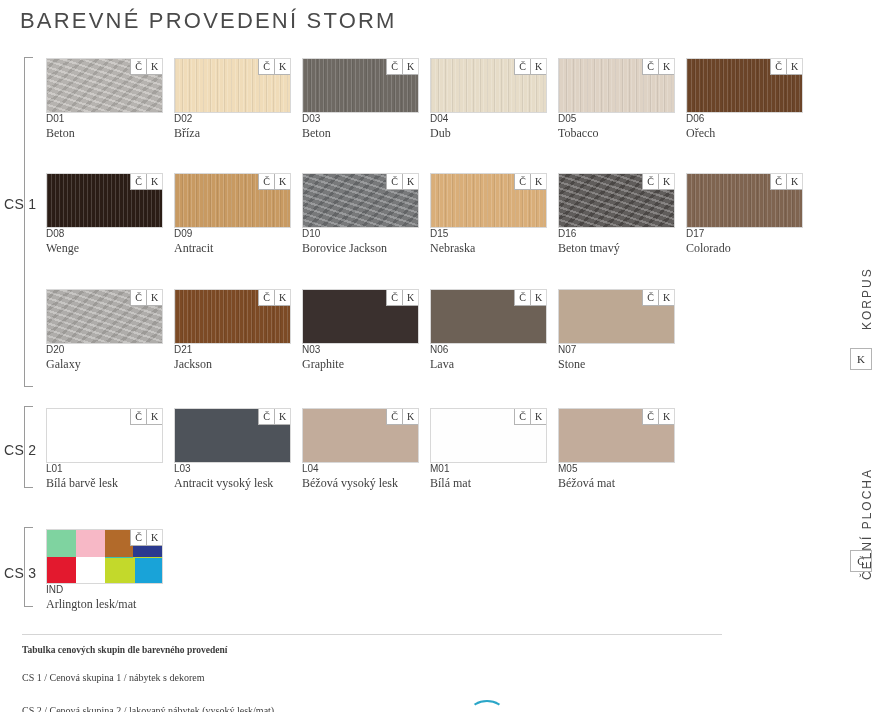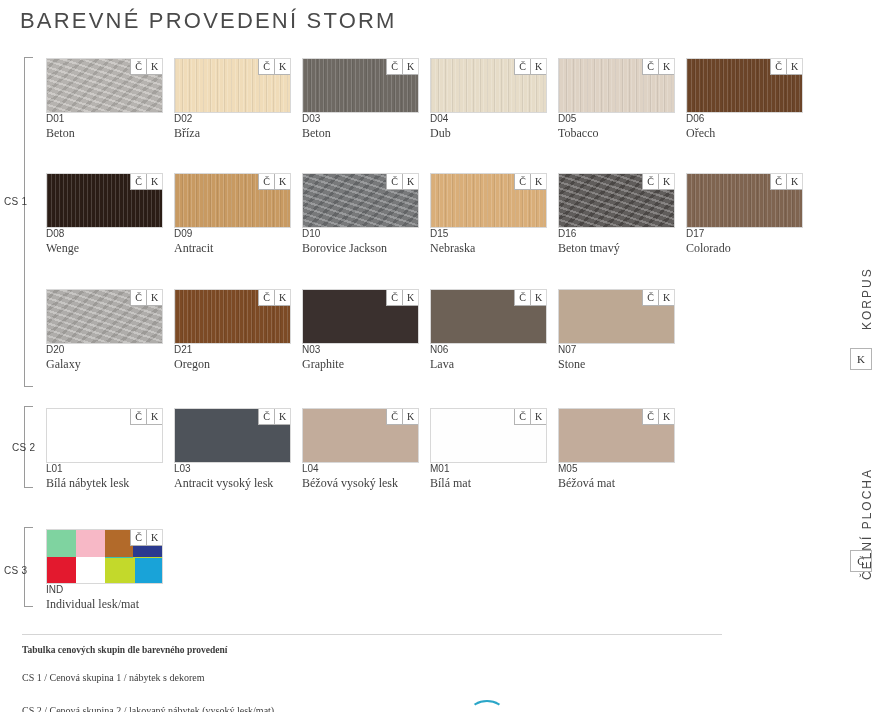--- a/index.html
+++ b/index.html
@@ -24,21 +24,21 @@
     left: 20px; top: 8px;
     font-size: 22px;
     letter-spacing: 2.2px;
     color: #4a4a4a;
     font-weight: 400;
     white-space: nowrap;
   }
   .group-label {
     position: absolute;
     left: 0;
-    font-size: 10px;
+    font-size: 14px;
     color: #3b3b3b;
     letter-spacing: .3px;
   }
   
   .bracket {
     position: absolute;
     border-left: 1px solid #9a9a9a;
     border-top: 1px solid #9a9a9a;
     border-bottom: 1px solid #9a9a9a;
     width: 9px;
@@ -334,21 +334,21 @@
     </div>
     <div class="cell">
       <div class="swatch" style="background:#7c4a25">
         <div class="tex-grain"></div>
         <div class="tags">
           <div class="tag">Č</div>
           <div class="tag last">K</div>
         </div>
       </div>
       <div class="code">D21</div>
-      <div class="name">Oregon</div>
+      <div class="name">Jackson</div>
     </div>
     <div class="cell">
       <div class="swatch" style="background:#3a302e">
         <div class="tex-flat"></div>
         <div class="tags">
           <div class="tag">Č</div>
           <div class="tag last">K</div>
         </div>
       </div>
       <div class="code">N03</div>
@@ -372,33 +372,33 @@
           <div class="tag">Č</div>
           <div class="tag last">K</div>
         </div>
       </div>
       <div class="code">N07</div>
       <div class="name">Stone</div>
     </div>
   </div>
 
   <div class="bracket" style="top:406px;height:82px;"></div>
-  <div class="group-label" style="top:442px; left:4px;margin-left:8px;">CS 2</div>
+  <div class="group-label" style="top:442px; left:4px;">CS 2</div>
 
   <div class="row" style="left:46px; top:408px;">
     <div class="cell">
       <div class="swatch" style="background:#ffffff">
         <div class="tex-flat"></div>
         <div class="tags">
           <div class="tag">Č</div>
           <div class="tag last">K</div>
         </div>
       </div>
       <div class="code">L01</div>
-      <div class="name">Bílá nábytek lesk</div>
+      <div class="name">Bílá barvě lesk</div>
     </div>
     <div class="cell">
       <div class="swatch" style="background:#4e535a">
         <div class="tex-flat"></div>
         <div class="tags">
           <div class="tag">Č</div>
           <div class="tag last">K</div>
         </div>
       </div>
       <div class="code">L03</div>
@@ -456,21 +456,21 @@
           <span style="background:#c3d92b"></span>
         </div>
         <div style="position:absolute;left:88px;top:28px;width:29px;height:27px;background:#19a3d8;"></div>
         <div style="position:absolute;left:58px;top:28px;width:30px;height:27px;background:#c3d92b;"></div>
         <div class="tags">
           <div class="tag">Č</div>
           <div class="tag last">K</div>
         </div>
       </div>
       <div class="code">IND</div>
-      <div class="name">Individual lesk/mat</div>
+      <div class="name">Arlington lesk/mat</div>
     </div>
   </div>
 
   <div class="vert" style="left:860px; top:330px;">KORPUS</div>
   <div class="vbox" style="left:850px; top:348px;">K</div>
 
   <div class="vert" style="left:860px; top:580px;">ČELNÍ PLOCHA</div>
   <div class="vbox" style="left:850px; top:550px;">Č</div>
 
   <div class="divider"></div>

